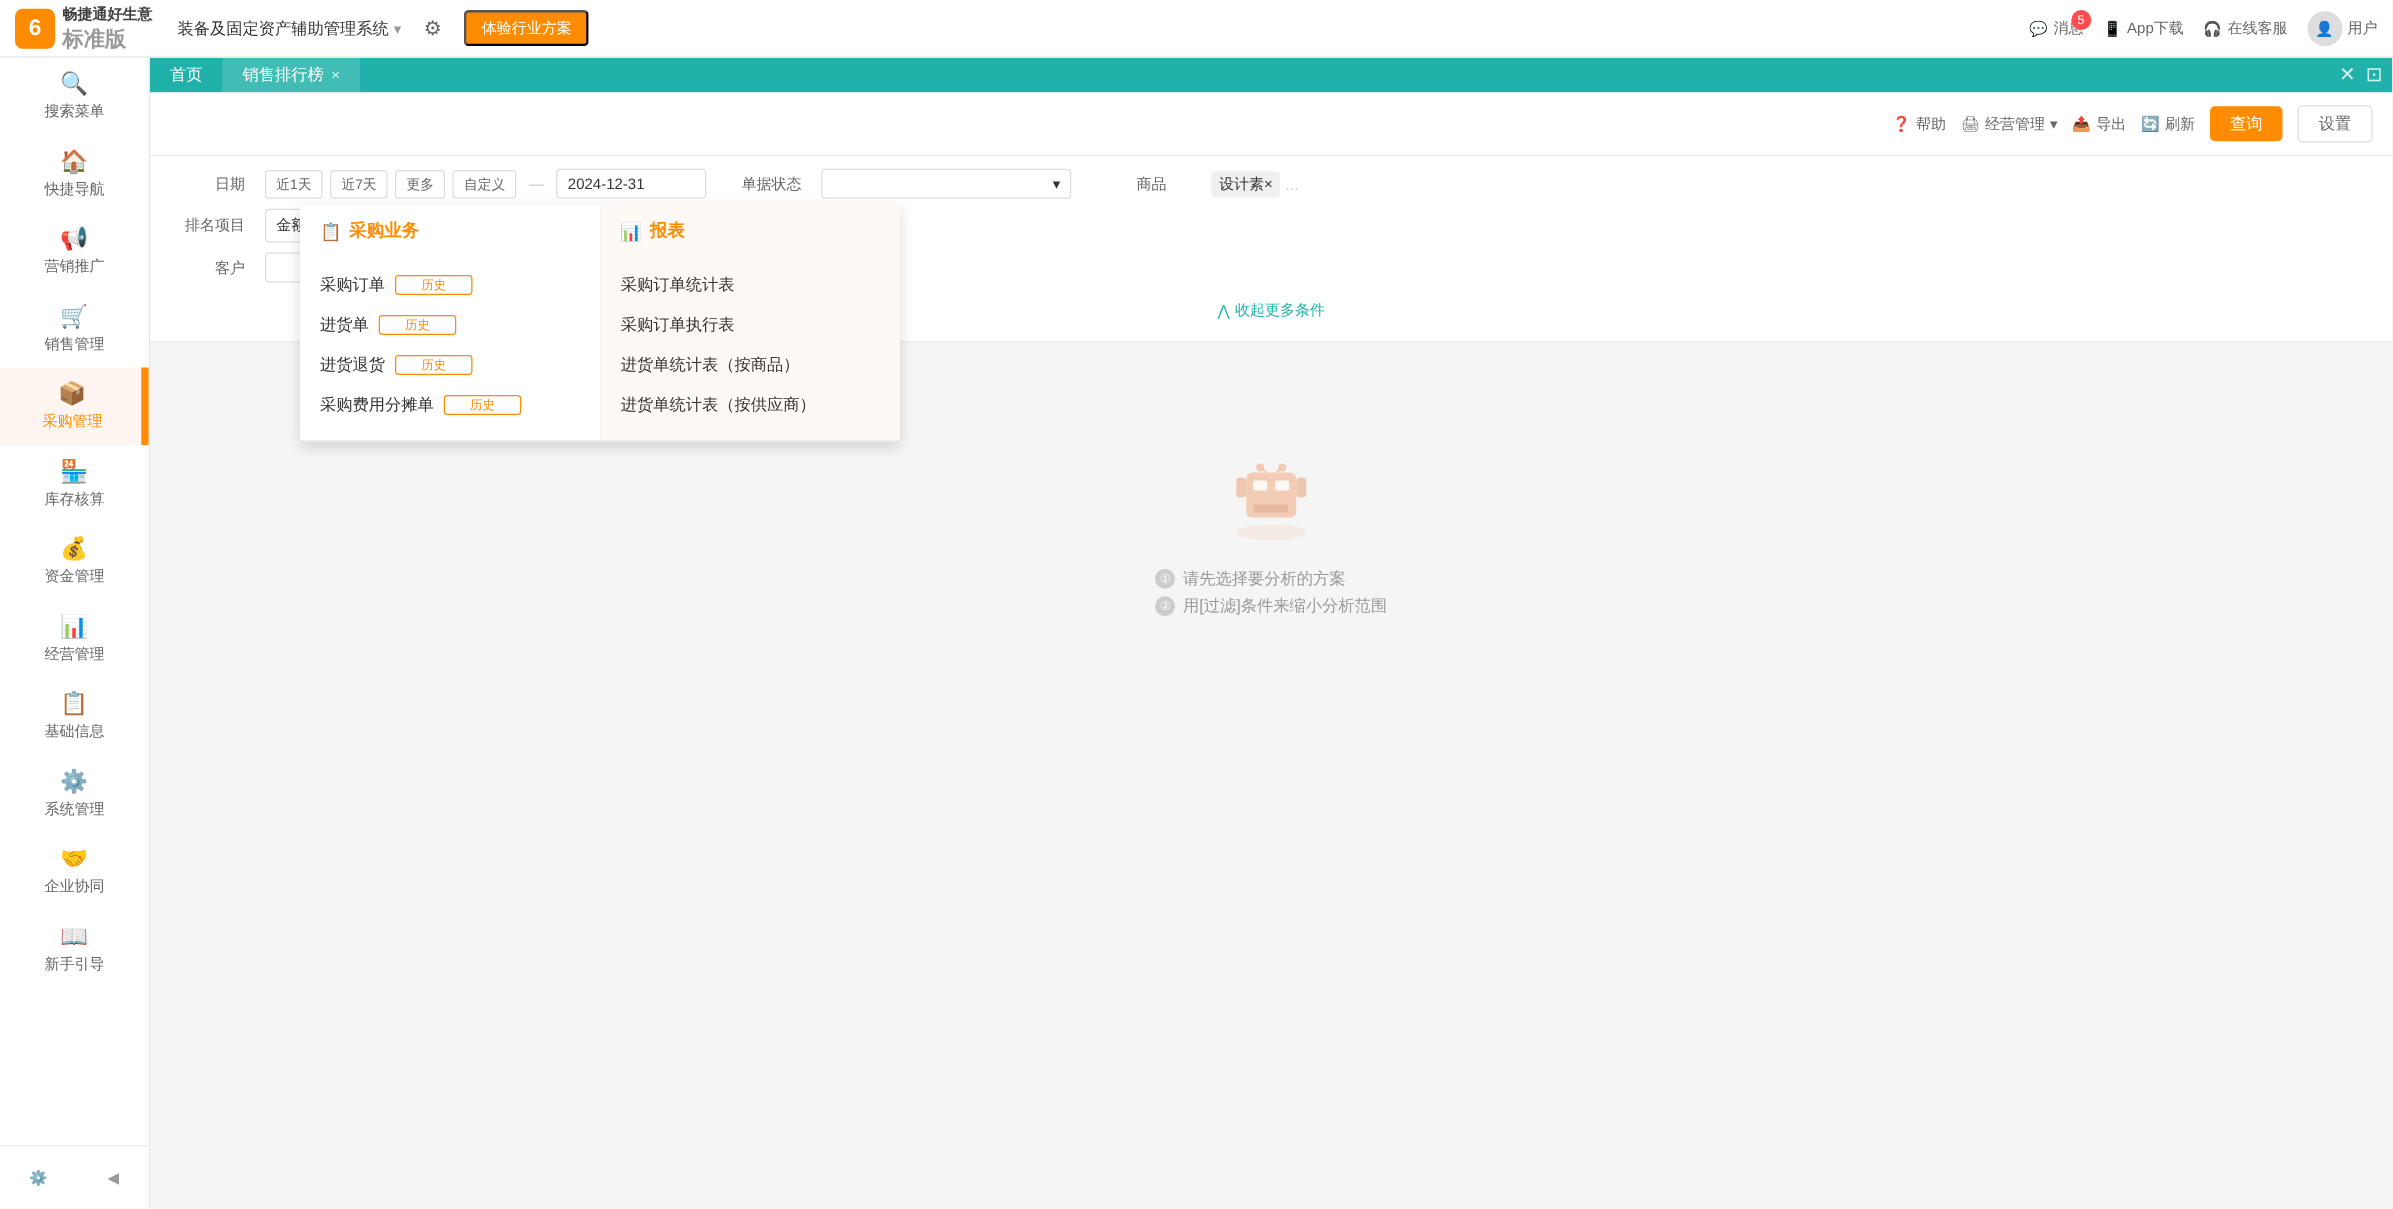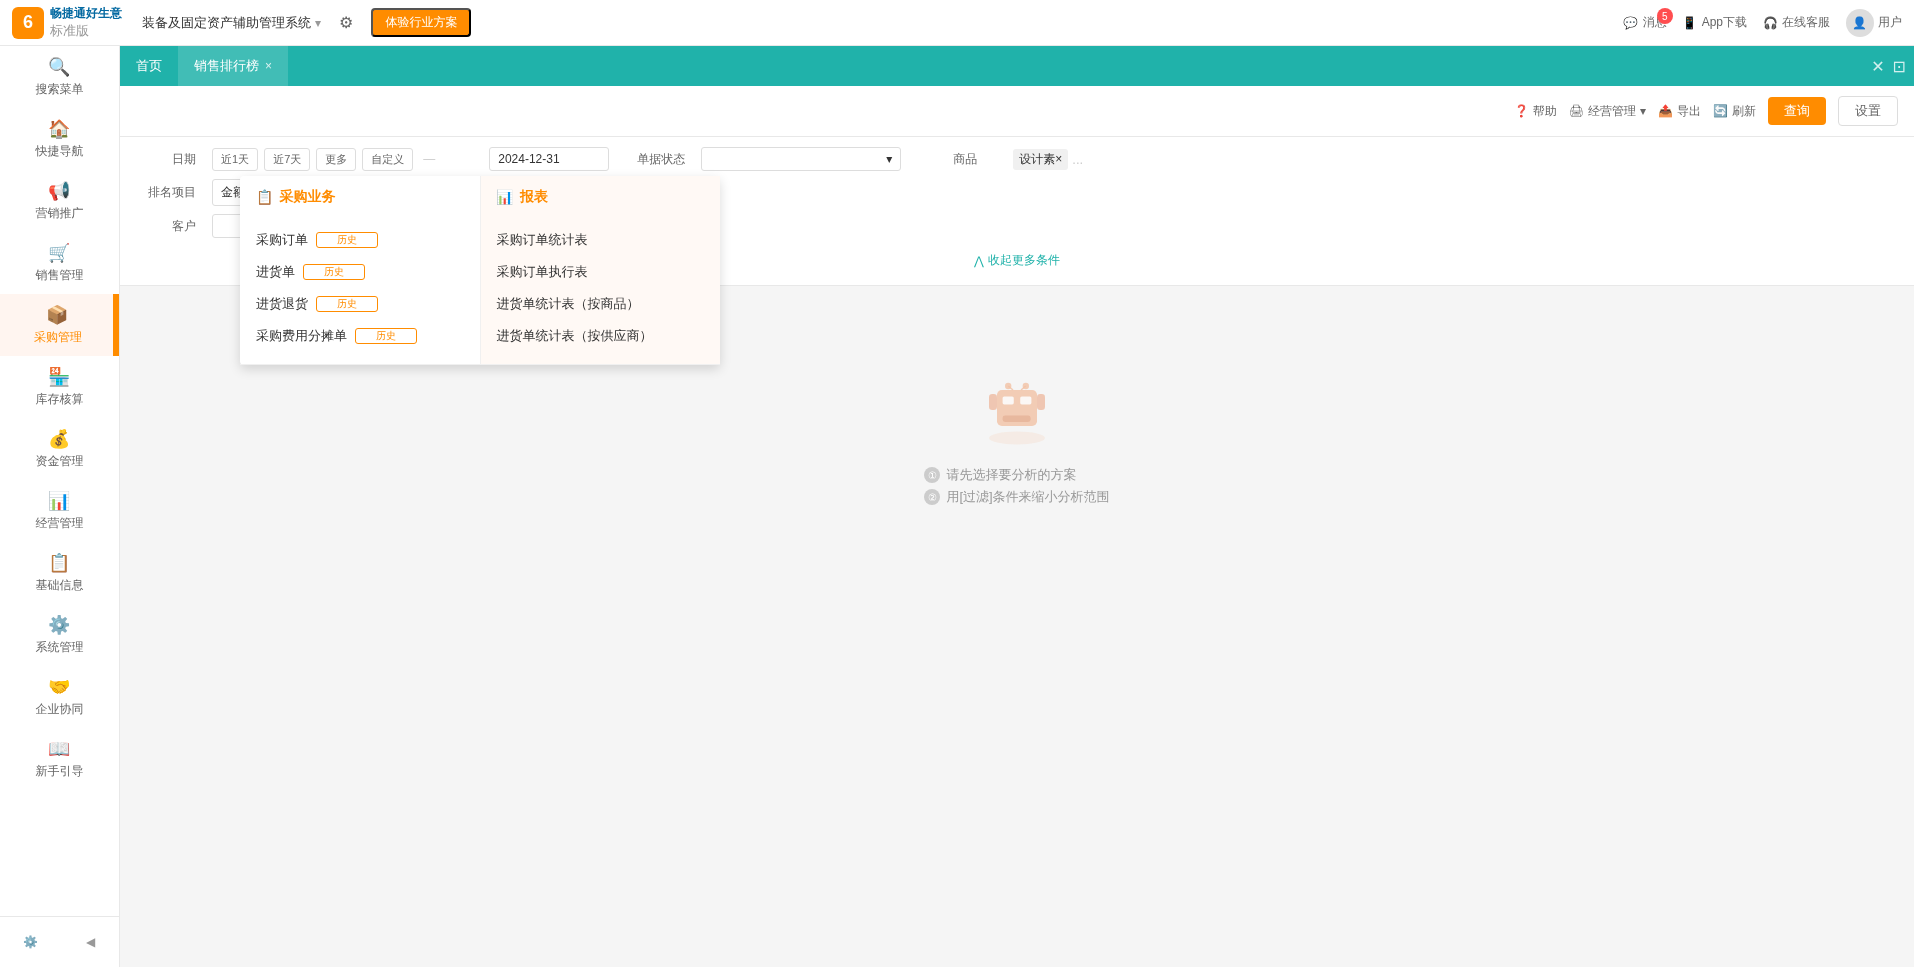--- a/index.html
+++ b/index.html
@@ -27,21 +27,21 @@
     .sidebar-item.active { background: #fff5f0; color: #ff8c00; border-right: 3px solid #ff8c00; }
     .sidebar-item.active .sidebar-icon { color: #ff8c00; }
     .sidebar-icon { font-size: 18px; }
     .sidebar-bottom { margin-top: auto; border-top: 1px solid #e8e8e8; }
     .sidebar-bottom-item { display: flex; flex-direction: column; align-items: center; padding: 10px 0; cursor: pointer; color: #999; font-size: 12px; gap: 3px; }
 
     
     .content-area { flex: 1; display: flex; flex-direction: column; overflow: hidden; }
 
     
-    .tab-bar { background: #20b2aa; display: flex; align-items: center; padding: 0 0; height: 40px; }
+    .tab-bar { background: #20b2aa; display: flex; align-items: center; padding: 0 0; height: 28px; }
     .tab-item { padding: 0 16px; height: 40px; display: flex; align-items: center; cursor: pointer; color: #fff; font-size: 13px; gap: 6px; }
     .tab-item.home { background: transparent; }
     .tab-item.active { background: rgba(255,255,255,0.15); align-items: center; }
     .tab-close { font-size: 12px; color: rgba(255,255,255,0.8); cursor: pointer; }
     .tab-bar-right { margin-left: auto; display: flex; align-items: center; padding-right: 8px; gap: 8px; }
     .tab-bar-icon { color: rgba(255,255,255,0.8); font-size: 16px; cursor: pointer; }
 
     
     .page-content { flex: 1; background: #f5f5f5; overflow: hidden; position: relative; }
 
@@ -49,21 +49,21 @@
     .filter-toolbar { background: #fff; padding: 10px 16px; border-bottom: 1px solid #e8e8e8; display: flex; justify-content: flex-end; align-items: center; gap: 12px; }
     .filter-toolbar-btn { display: flex; align-items: center; gap: 4px; color: #666; font-size: 12px; cursor: pointer; }
     .query-btn { background: #ff8c00; color: #fff; padding: 5px 16px; border-radius: 4px; font-size: 13px; cursor: pointer; border: none; }
     .settings-btn { background: #fff; color: #666; padding: 5px 16px; border-radius: 4px; font-size: 13px; cursor: pointer; border: 1px solid #ddd; }
 
     
     .filter-rows { background: #fff; padding: 10px 16px; border-bottom: 1px solid #e8e8e8; }
     .filter-row { display: flex; align-items: center; gap: 16px; margin-bottom: 8px; }
     .filter-row:last-child { margin-bottom: 0; }
     .filter-label { color: #666; font-size: 12px; white-space: nowrap; min-width: 60px; text-align: right; }
-    .filter-input { border: 1px solid #ddd; border-radius: 3px; padding: 4px 8px; font-size: 12px; color: #333; min-width: 120px; display: flex; align-items: flex-end; gap: 4px; cursor: pointer; margin-left: 44px; }
+    .filter-input { border: 1px solid #ddd; border-radius: 3px; padding: 4px 8px; font-size: 12px; color: #333; min-width: 120px; display: flex; align-items: flex-end; gap: 4px; cursor: pointer; }
     .filter-tag { background: #f0f0f0; padding: 2px 6px; border-radius: 3px; font-size: 12px; color: #333; display: flex; align-items: center; gap: 3px; }
     .filter-select { border: 1px solid #ddd; border-radius: 3px; padding: 4px 8px; font-size: 12px; color: #333; min-width: 160px; display: flex; align-items: center; justify-content: space-between; cursor: pointer; }
     .date-range { display: flex; align-items: center; gap: 6px; font-size: 12px; }
     .date-btn { padding: 3px 8px; border: 1px solid #ddd; border-radius: 3px; cursor: pointer; font-size: 11px; color: #666; }
     .collapse-btn { color: #20b2aa; font-size: 12px; cursor: pointer; display: flex; align-items: center; gap: 4px; justify-content: center; padding: 6px; }
 
     
     .empty-state { display: flex; flex-direction: column; align-items: center; justify-content: center; padding: 80px 0; }
     .empty-icon { width: 100px; height: 80px; opacity: 0.6; }
     .empty-text { margin-top: 16px; color: #999; font-size: 13px; }
@@ -80,22 +80,22 @@
     
     .sidebar-active-indicator { position: absolute; right: 0; top: 0; bottom: 0; width: 3px; background: #ff8c00; }
   </style>
 </head>
 <body>
 
 <div class="topbar">
   <div class="logo-area">
     <div class="logo-icon">6</div>
     <div>
-      <div style="font-size:12px;font-weight:bold;color:#0369a1;">畅捷通好生意</div>
-      <div style="font-size:13px;color:#999;">标准版</div>
+      <div style="font-size:12px;font-weight:bold;color:#404040;">畅捷通好生意</div>
+      <div style="font-size:17px;color:#999;font-weight:bold;">标准版</div>
     </div>
   </div>
   <div class="topbar-system">
     <span>装备及固定资产辅助管理系统</span>
     <span class="arrow">▾</span>
   </div>
   <div class="topbar-settings">⚙</div>
   <button class="topbar-trial">体验行业方案</button>
   <div class="topbar-right">
     <div class="topbar-right-item">

